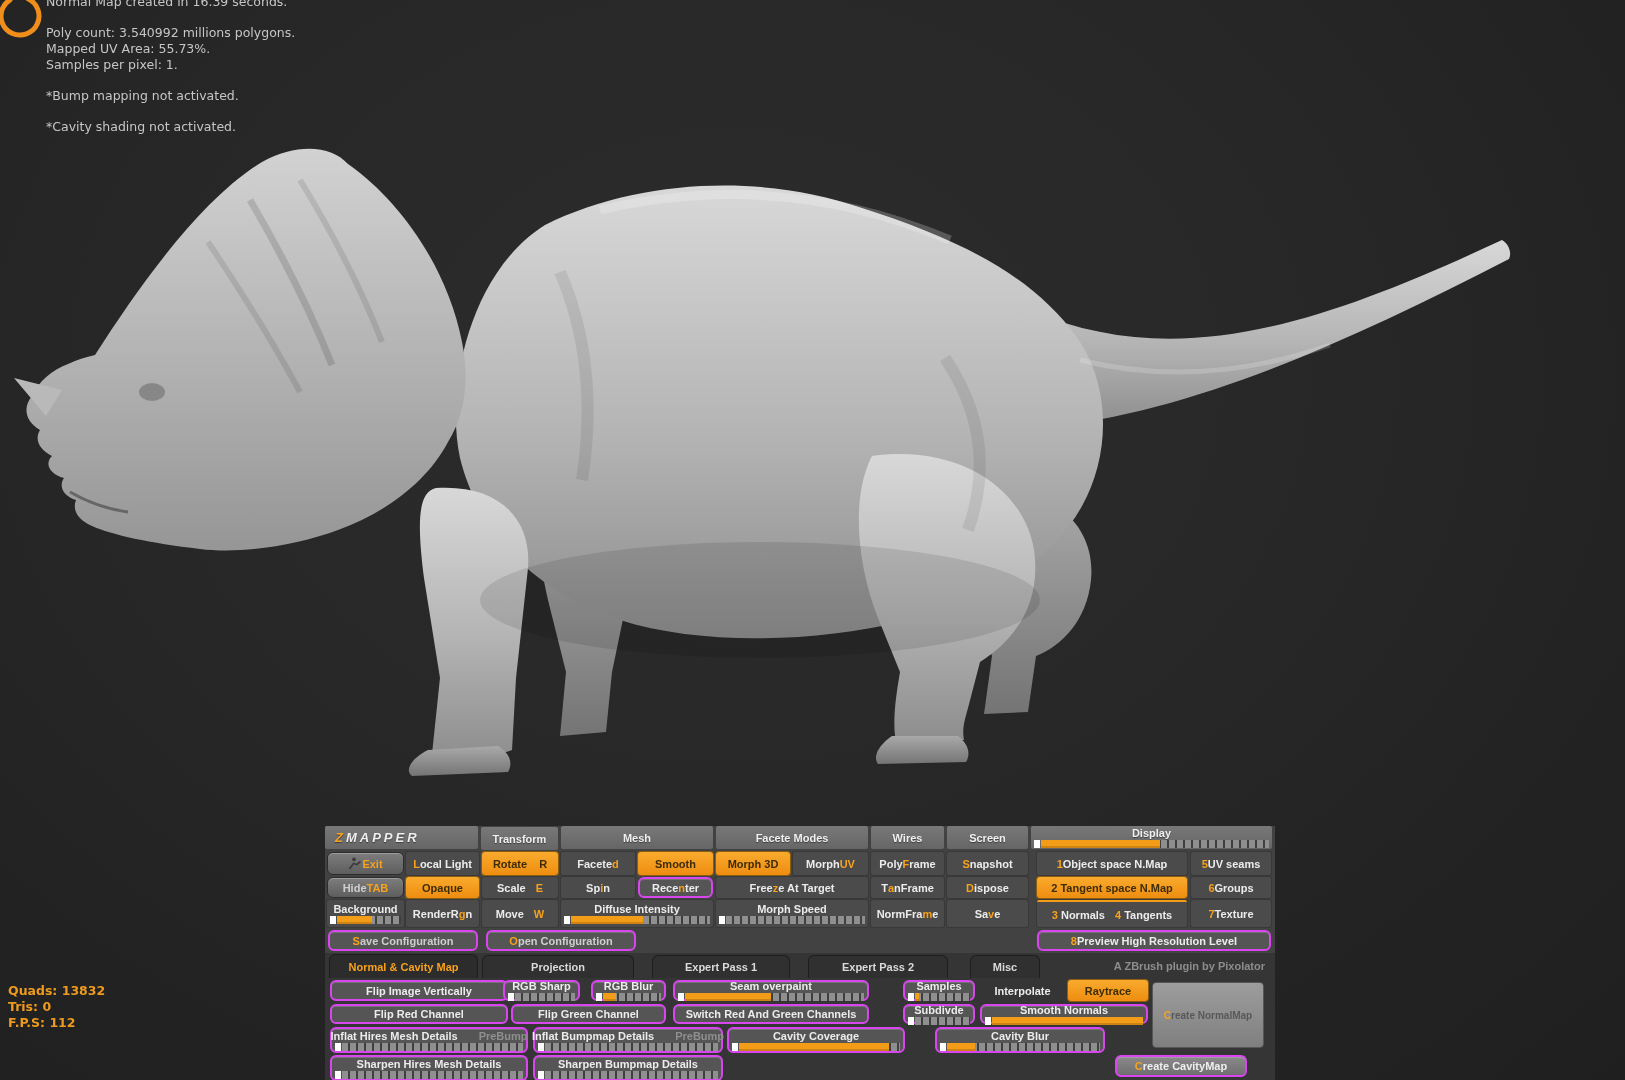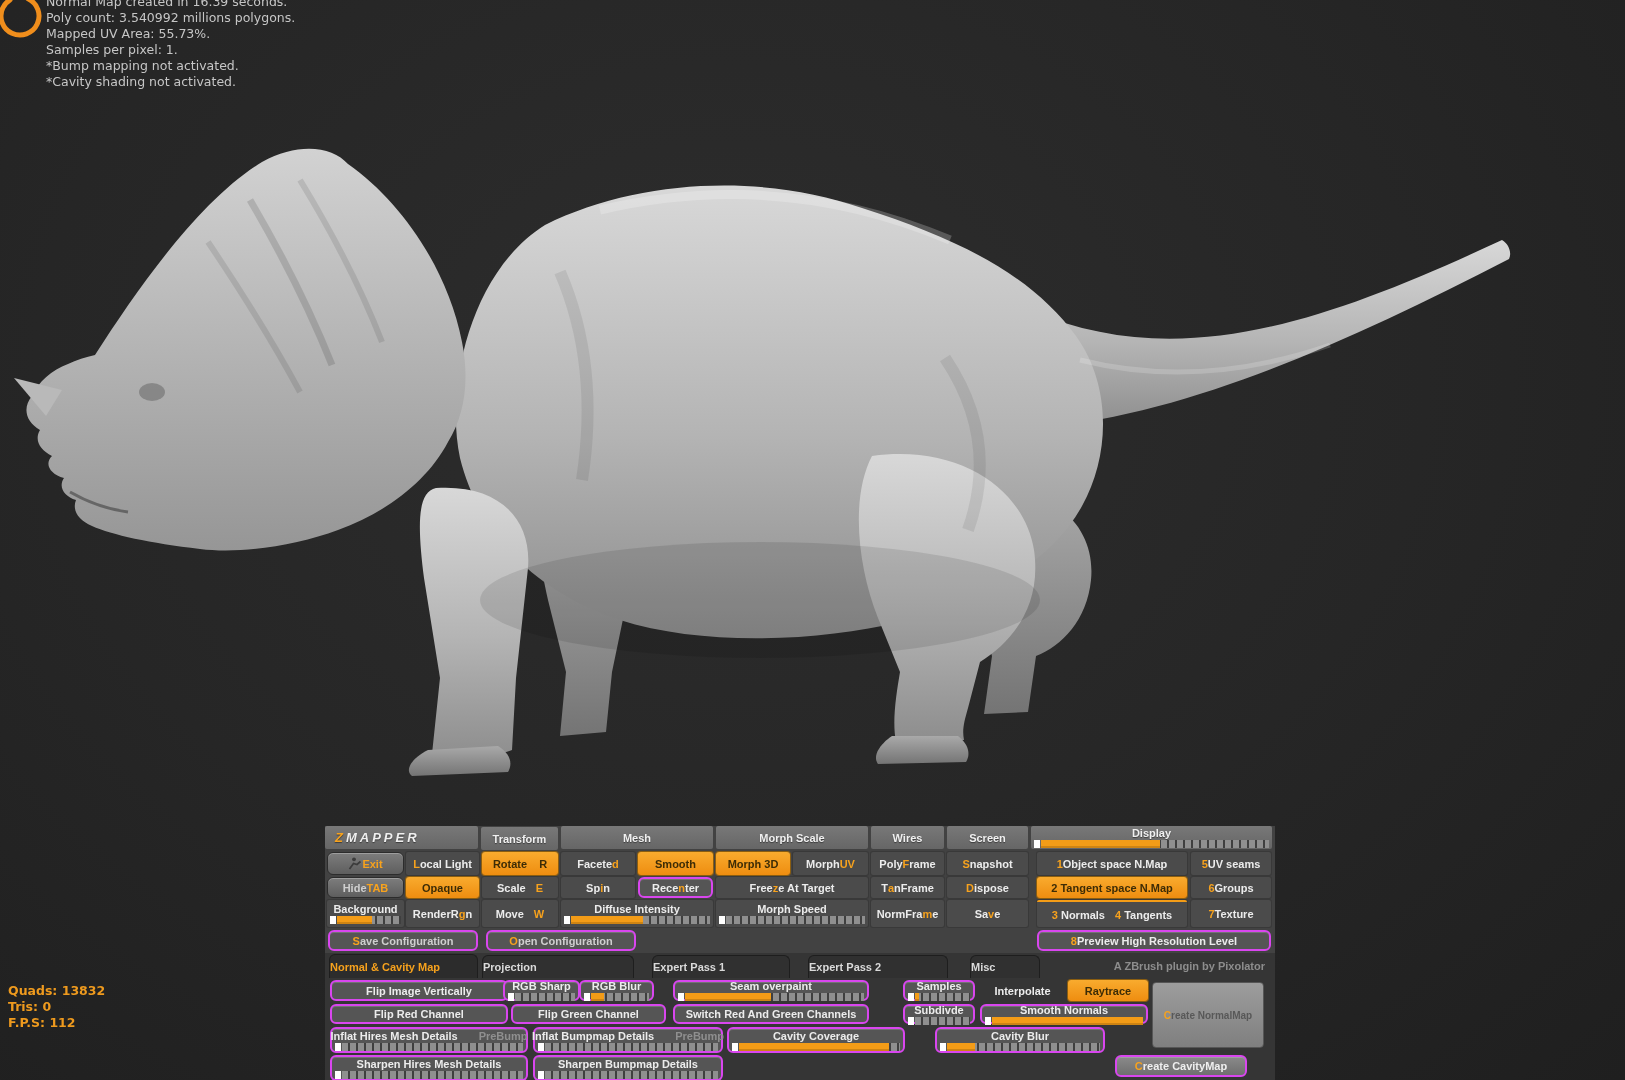--- a/index.html
+++ b/index.html
@@ -4,21 +4,21 @@
 <style>
   * { margin:0; padding:0; box-sizing:border-box; }
   html,body { width:1625px; height:1080px; overflow:hidden; background:#222;
               font-family:"Liberation Sans", sans-serif; }
   #stage { position:relative; width:1625px; height:1080px;
            background:radial-gradient(ellipse at 45% 35%, #2d2d2d 0%, #262626 55%, #1f1f1f 100%); }
 
   
   .info { position:absolute; left:46px; top:-6px; color:#c6c6c6;
           font-family:"DejaVu Sans", sans-serif; font-size:12.5px; line-height:16px; }
-  .info .gap { }
+  .info .gap { margin-top:15px; }
 
   
   .stats { position:absolute; left:8px; top:983px; color:#ee9a1e;
            font-family:"DejaVu Sans", sans-serif; font-size:12.5px; font-weight:bold; line-height:16px; }
 
   
   .panel { position:absolute; left:325px; top:826px; width:950px; height:254px;
            background:#353535; overflow:hidden; font-size:11px; font-weight:bold; color:#ececec; }
   .upper { position:absolute; left:0; top:0; width:950px; height:127px; background:#424242; }
   .c  { position:absolute; }
@@ -38,21 +38,21 @@
   .dim { color:#8f8f8f; margin-left:5px;padding-left:16px; }
   .sl { flex-direction:column; justify-content:center; gap:1px; padding:1px 3px; }
   .sl .lbl { line-height:12px; display:flex; align-items:center; }
   .slider { display:flex; align-items:center; width:100%; height:8px; }
   .knob { width:6px; height:8px; background:#fff; flex:0 0 6px; margin-right:1px; }
   .track { flex:1; height:8px; position:relative;
            background:repeating-linear-gradient(90deg,#8f8f8f 0 6px,#3f3f3f 6px 8px); }
   .fillbar { position:absolute; left:0; top:0; bottom:0; background:#f39c17;
              box-shadow:inset 0 -2px 0 rgba(0,0,0,.15); }
   .tab { background:#303030; border:1px solid #1e1e1e; border-bottom:none;
-         border-radius:6px 6px 0 0; display:flex; align-items:center; 
+         border-radius:6px 6px 0 0; display:flex; align-items:center; justify-content:center;
          color:#dadada; }
   .tab.active { color:#f7a21d; background:#2c2c2c; }
   .credit { color:#8d8d8d; display:flex; align-items:center; justify-content:flex-end; }
   .bigbtn { background:linear-gradient(#9d9d9d,#7f7f7f); border:1px solid #565656; border-radius:4px;
             color:#585858; display:flex; align-items:center; justify-content:center; font-size:10px; }
   .zm { justify-content:flex-start; padding-left:10px; font-style:italic; letter-spacing:3px; font-size:13px; }
 </style>
 </head>
 <body>
 
@@ -130,21 +130,21 @@
       <span class="hot">Z</span>
         <span>MAPPER</span>
     </div>
     <div class="c hdrc" style="left:156px;top:1px;width:77px;height:23px">
         <span>Transform</span>
       </div>
     <div class="c hdrc" style="left:236px;top:0;width:152px;height:23px">
         <span>Mesh</span>
       </div>
     <div class="c hdrc" style="left:391px;top:0;width:152px;height:23px">
-        <span>Morph Scale</span>
+        <span>Facete Modes</span>
       </div>
     <div class="c hdrc" style="left:546px;top:0;width:73px;height:23px">
         <span>Wires</span>
       </div>
     <div class="c hdrc" style="left:622px;top:0;width:81px;height:23px">
         <span>Screen</span>
       </div>
     <div class="c hdrc sl" style="left:706px;top:0;width:241px;height:23px">
       <div class="lbl">Display</div>
       <div class="slider">
@@ -337,21 +337,21 @@
       </div>
     <div class="c cell sl olbtn" style="left:178px;top:154px;width:77px;height:21px">
       <div class="lbl">RGB Sharp</div>
       <div class="slider">
           <span class="knob"></span>
           <div class="track">
             <div class="fillbar" style="width: 0%;"></div>
           </div>
         </div>
     </div>
-    <div class="c cell sl olbtn" style="left:254px;top:154px;width:75px;height:21px">
+    <div class="c cell sl olbtn" style="left:266px;top:154px;width:75px;height:21px">
       <div class="lbl">RGB Blur</div>
       <div class="slider">
           <span class="knob"></span>
           <div class="track">
             <div class="fillbar" style="width: 22%;"></div>
           </div>
         </div>
     </div>
     <div class="c cell sl olbtn" style="left:348px;top:154px;width:196px;height:21px">
       <div class="lbl">Seam overpaint</div>

